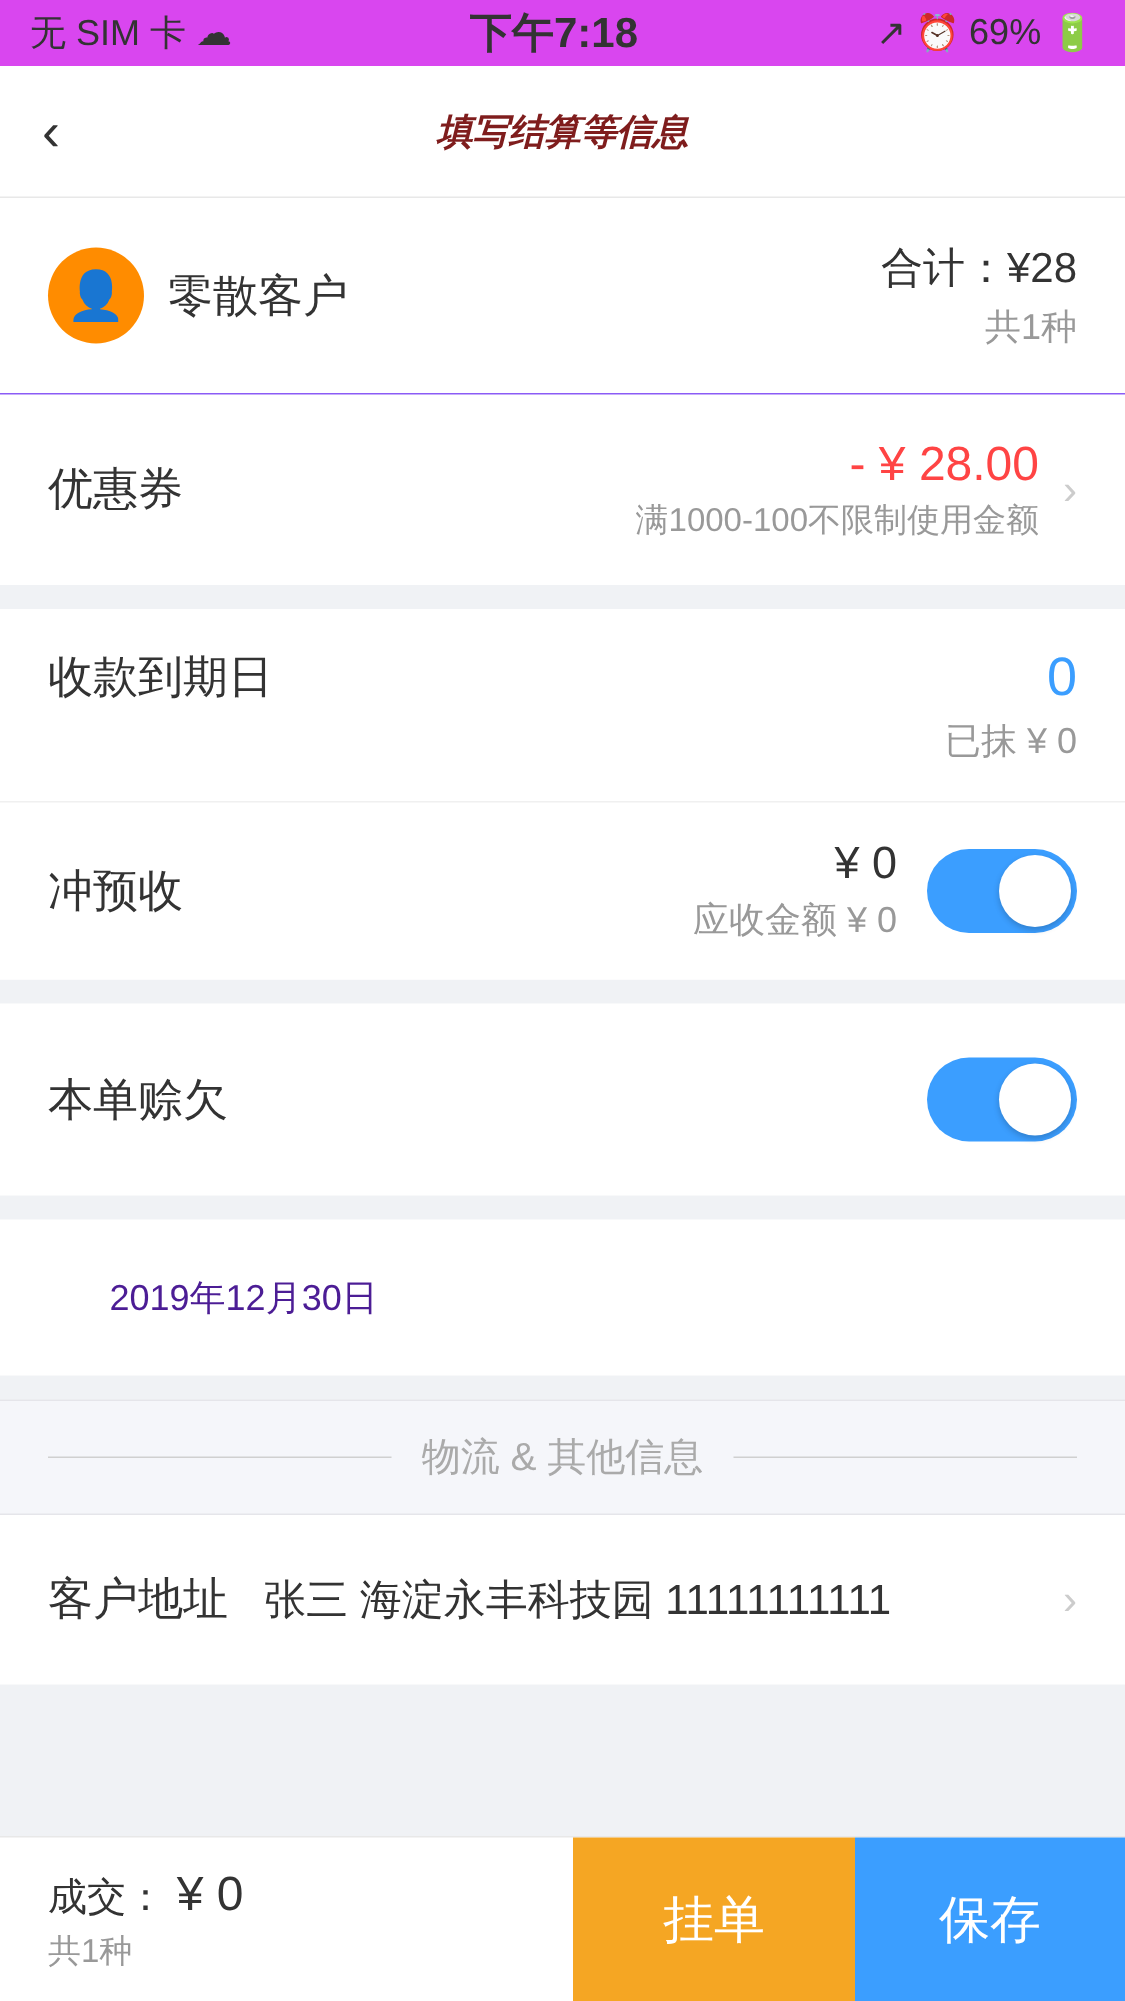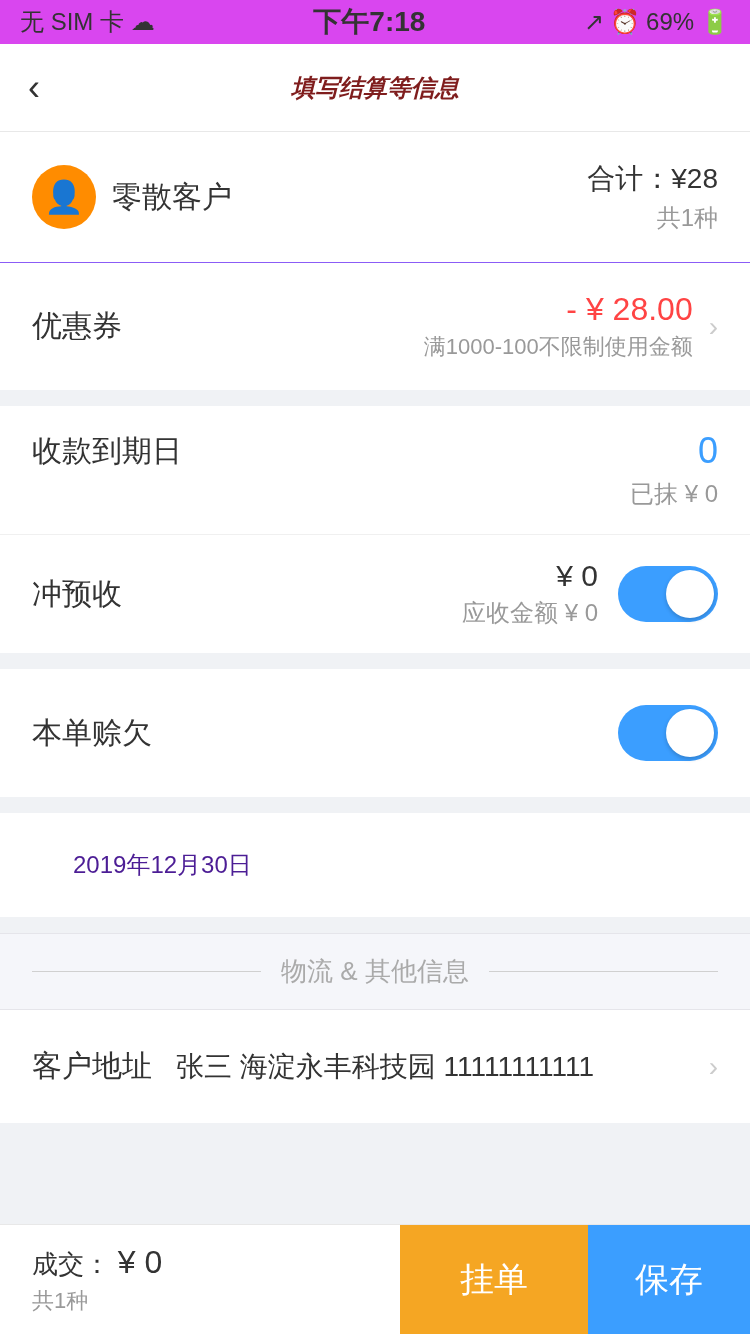--- a/index.html
+++ b/index.html
@@ -348,21 +348,21 @@
       background: #f5a623;
       display: flex;
       align-items: center;
       justify-content: center;
       font-size: 34px;
       color: #fff;
       font-weight: 500;
       cursor: pointer;
     }
     .btn-save {
-      width: 162px;
+      width: 180px;
       height: 110px;
       background: #3b9eff;
       display: flex;
       align-items: center;
       justify-content: center;
       font-size: 34px;
       color: #fff;
       font-weight: 500;
       cursor: pointer;
     }

